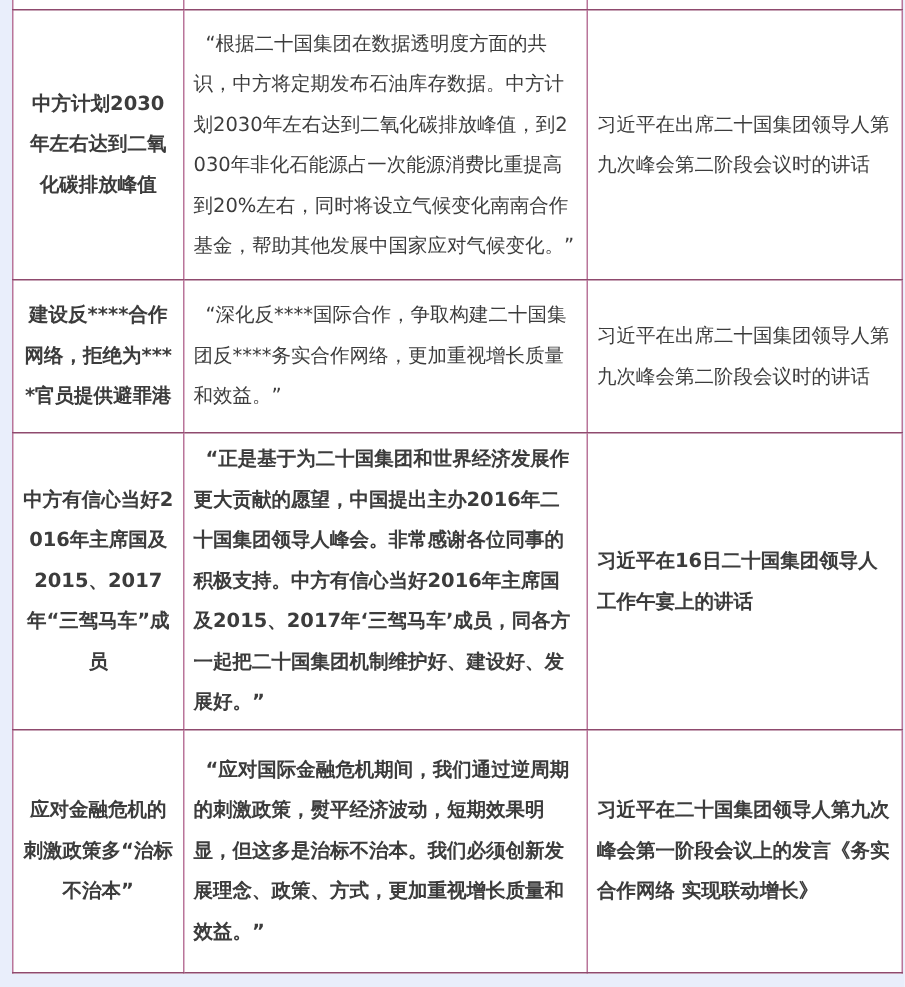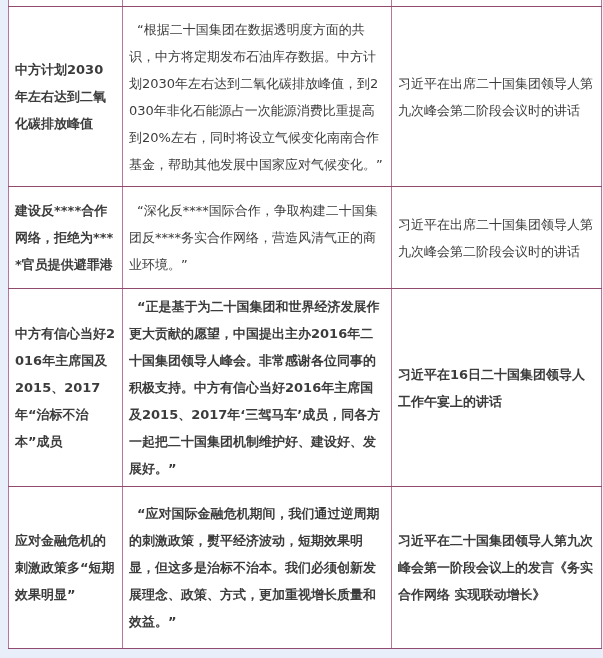--- a/index.html
+++ b/index.html
@@ -30,20 +30,21 @@
     line-height: 27px;
     word-break: break-all;
     padding: 4px 6px;
     background: #ffffff;
   }
   td.topic {
     font-weight: bold;
     color: #2e2e2e;
     padding-left: 6px;
     padding-right: 4px;
+    text-align: center;
   }
   td.quote { padding-left: 8px; padding-right: 8px; }
   td.quote div { text-indent: 8px; }
   td.source { padding-left: 6px; padding-right: 4px; }
   tr.stub td { padding: 0; height: 7px; line-height: 7px; }
   tr.r1 td { height: 180px; }
   tr.r2 td { height: 102px; }
   tr.r3 td { height: 189px; font-weight: bold; }
   tr.r4 td { height: 162px; font-weight: bold; }
 </style>
@@ -72,40 +73,40 @@
           </td>
         <td class="source">
             <div>习近平在出席二十国集团领导人第九次峰会第二阶段会议时的讲话</div>
           </td>
       </tr>
       <tr class="r2">
         <td class="topic">
             <div>建设反****合作网络，拒绝为****官员提供避罪港</div>
           </td>
         <td class="quote">
-            <div>“深化反****国际合作，争取构建二十国集团反****务实合作网络，营造风清气正的商业环境。”</div>
+            <div>“深化反****国际合作，争取构建二十国集团反****务实合作网络，更加重视增长质量和效益。”</div>
           </td>
         <td class="source">
             <div>习近平在出席二十国集团领导人第九次峰会第二阶段会议时的讲话</div>
           </td>
       </tr>
       <tr class="r3">
         <td class="topic">
-            <div>中方有信心当好2016年主席国及2015、2017年“治标不治本”成员</div>
+            <div>中方有信心当好2016年主席国及2015、2017年“三驾马车”成员</div>
           </td>
         <td class="quote">
             <div>“正是基于为二十国集团和世界经济发展作更大贡献的愿望，中国提出主办2016年二十国集团领导人峰会。非常感谢各位同事的积极支持。中方有信心当好2016年主席国及2015、2017年‘三驾马车’成员，同各方一起把二十国集团机制维护好、建设好、发展好。”</div>
           </td>
         <td class="source">
             <div>习近平在16日二十国集团领导人工作午宴上的讲话</div>
           </td>
       </tr>
       <tr class="r4">
         <td class="topic">
-            <div>应对金融危机的刺激政策多“短期效果明显”</div>
+            <div>应对金融危机的刺激政策多“治标不治本”</div>
           </td>
         <td class="quote">
             <div>“应对国际金融危机期间，我们通过逆周期的刺激政策，熨平经济波动，短期效果明显，但这多是治标不治本。我们必须创新发展理念、政策、方式，更加重视增长质量和效益。”</div>
           </td>
         <td class="source">
             <div>习近平在二十国集团领导人第九次峰会第一阶段会议上的发言《务实合作网络 实现联动增长》</div>
           </td>
       </tr>
     </tbody>
   </table>

